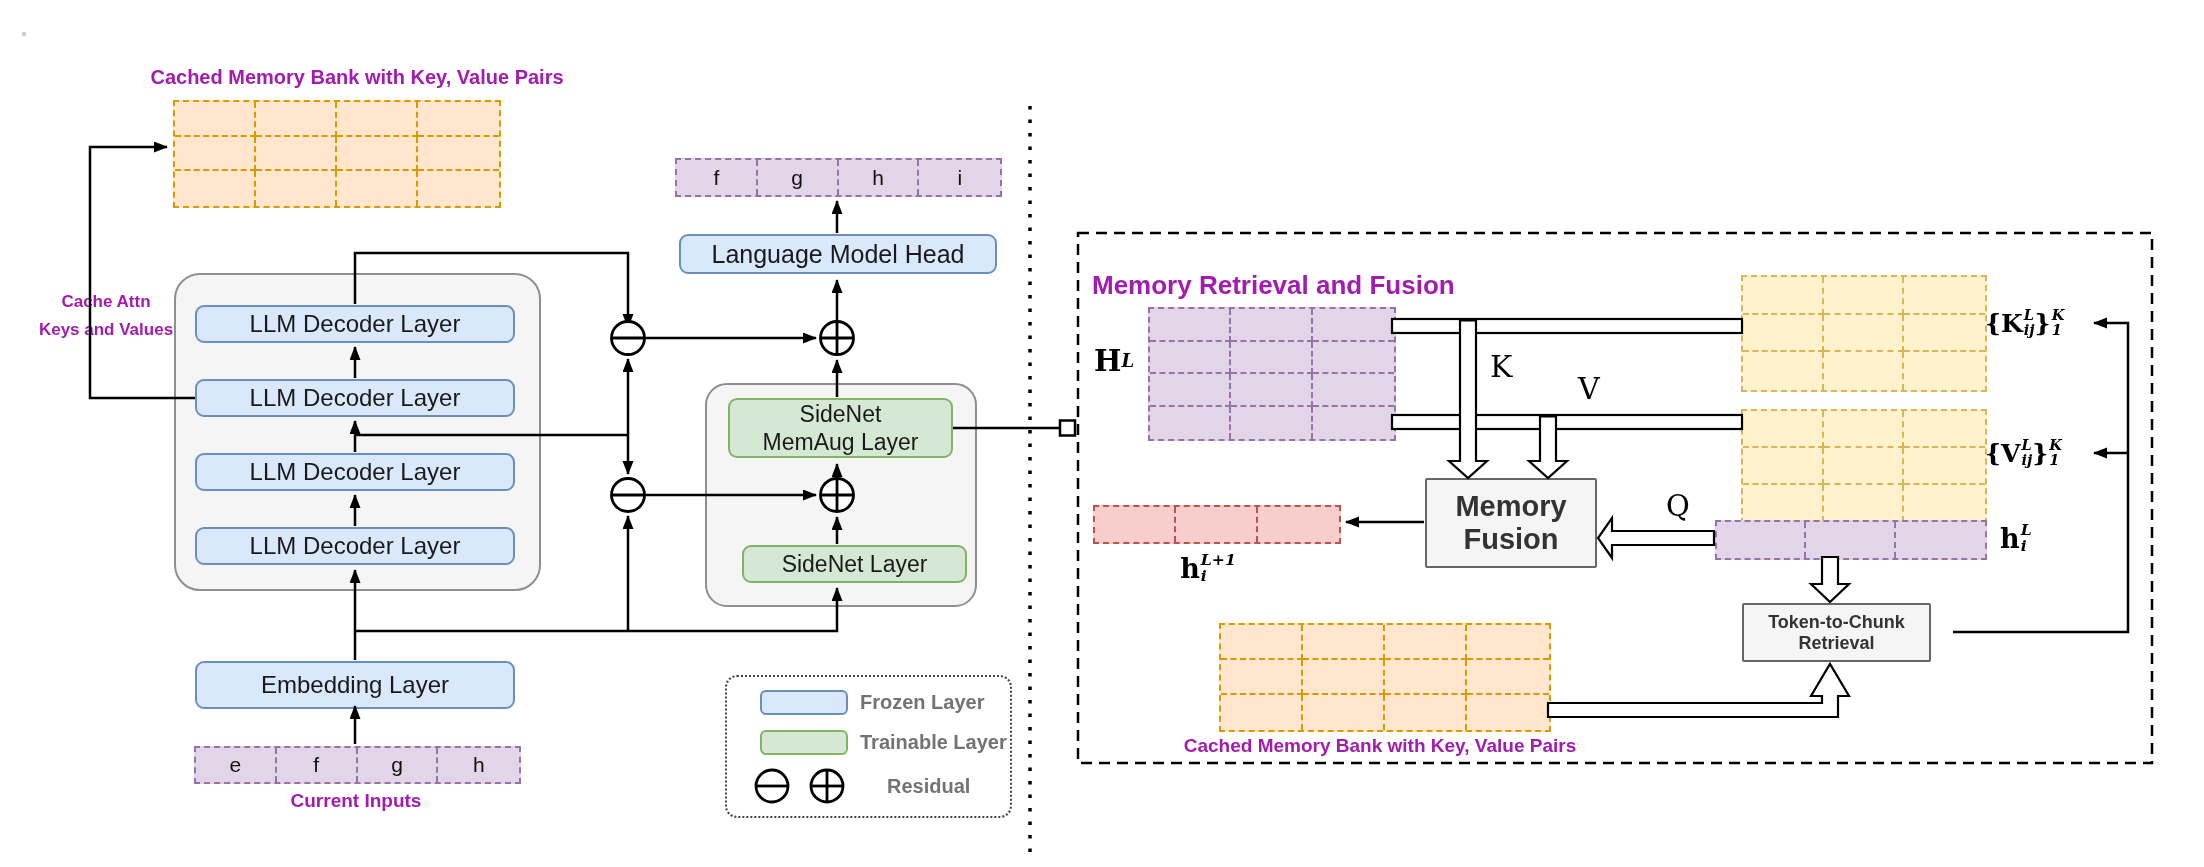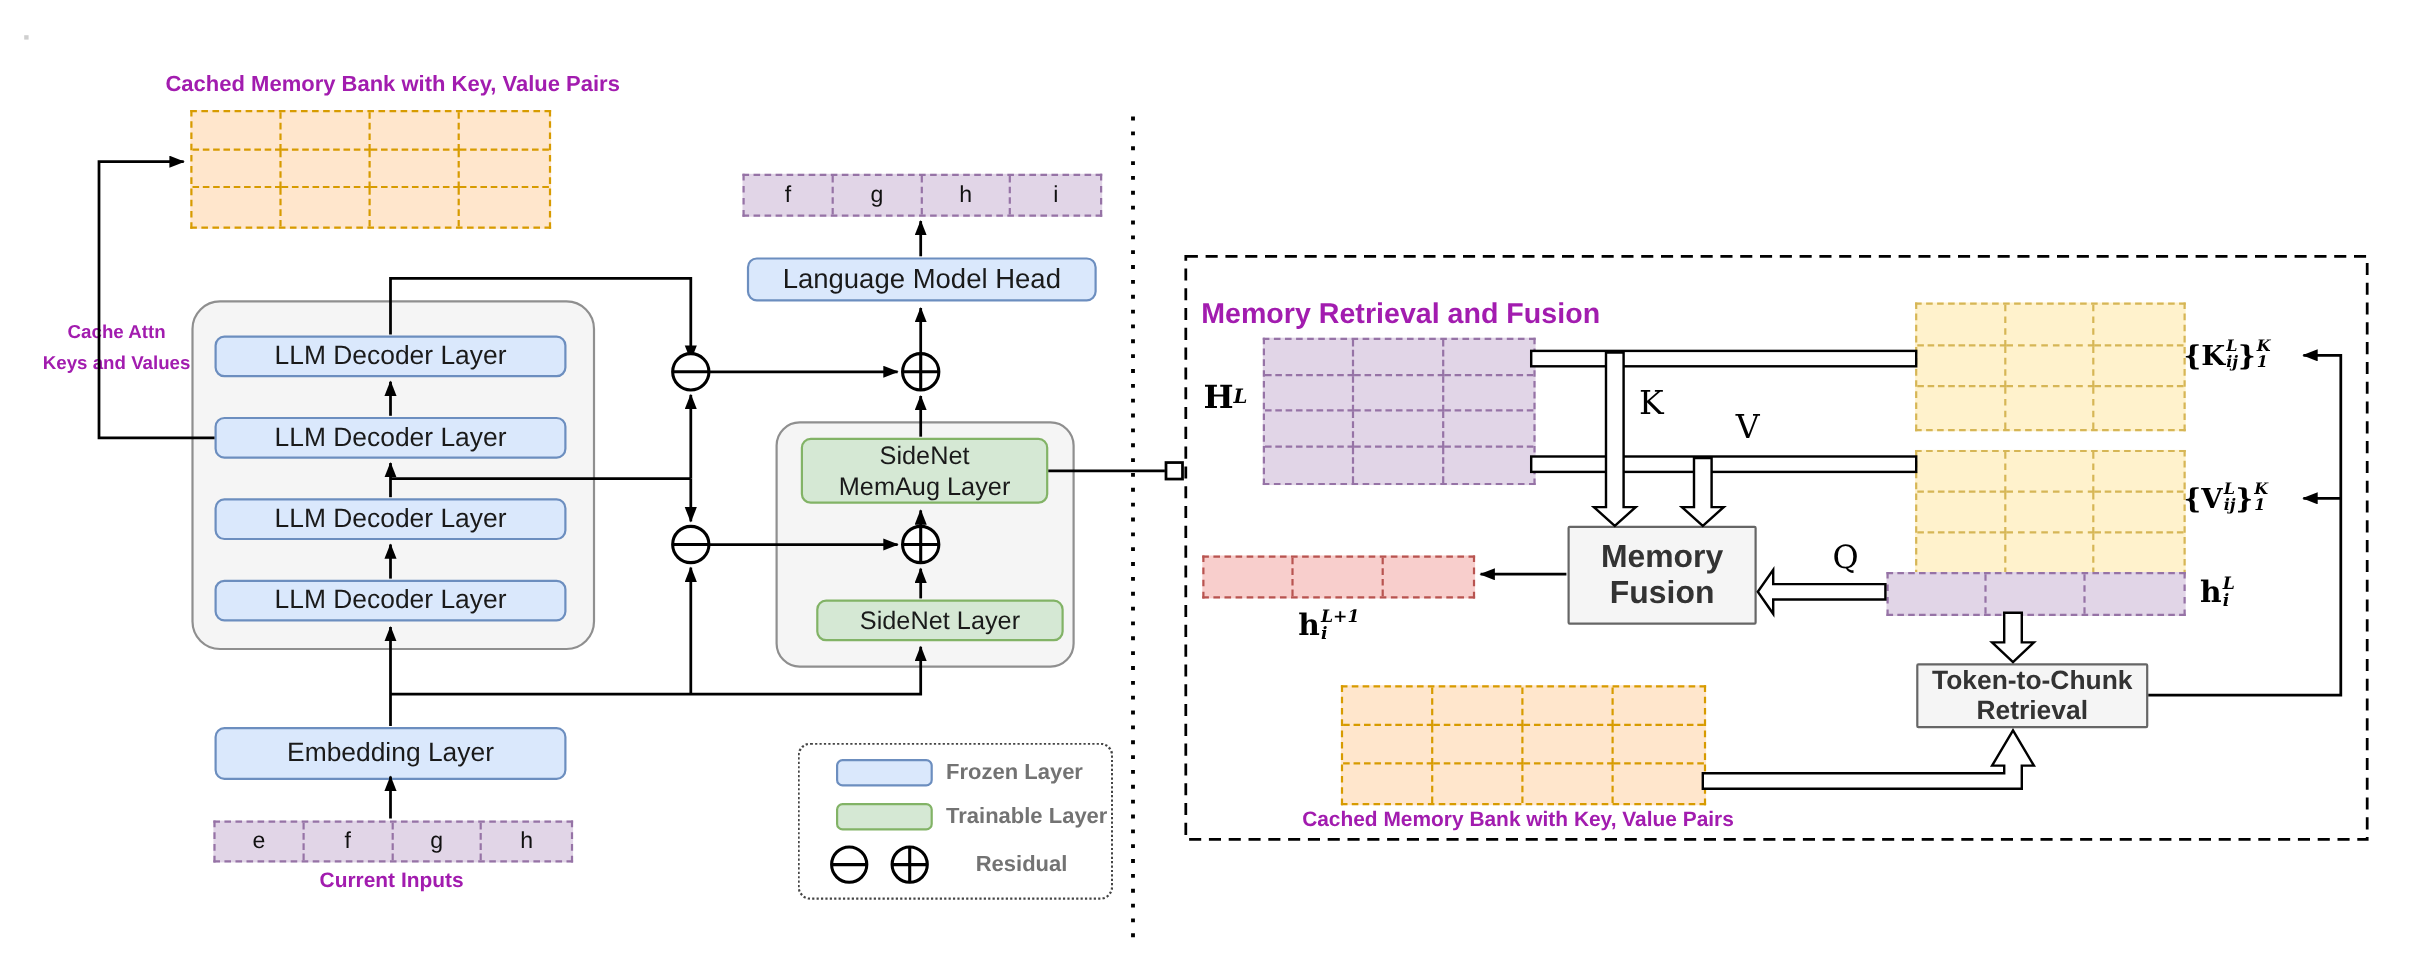--- a/index.html
+++ b/index.html
@@ -178,21 +178,21 @@
       <div class="cell lastcol lastrow" style="border-color: rgb(184, 84, 80);"></div>
     </div>
   <div class="math bold" style="left:1128px;top:548px;width:160px;height:40px;font-size:27px;justify-content:center;">
     <b>h</b>
       <span class="supsub">
         <i>L+1</i>
         <i>i</i>
       </span>
   </div>
 
-  <div class="box process" style="left:1742px;top:603px;width:211px;height:59px;font-size:24px;border-radius:2px;">Token-to-Chunk
+  <div class="box process" style="left:1742px;top:603px;width:189px;height:59px;font-size:18px;border-radius:2px;">Token-to-Chunk
 Retrieval</div>
 
   <div class="grid" style="left: 1219px; top: 623px; grid-template-columns: repeat(4, 82px); grid-template-rows: repeat(3, 35px); background: rgb(255, 230, 204); border-color: rgb(215, 155, 0);">
       <div class="cell" style="border-color: rgb(215, 155, 0);"></div>
       <div class="cell" style="border-color: rgb(215, 155, 0);"></div>
       <div class="cell" style="border-color: rgb(215, 155, 0);"></div>
       <div class="cell lastcol" style="border-color: rgb(215, 155, 0);"></div>
       <div class="cell" style="border-color: rgb(215, 155, 0);"></div>
       <div class="cell" style="border-color: rgb(215, 155, 0);"></div>
       <div class="cell" style="border-color: rgb(215, 155, 0);"></div>

